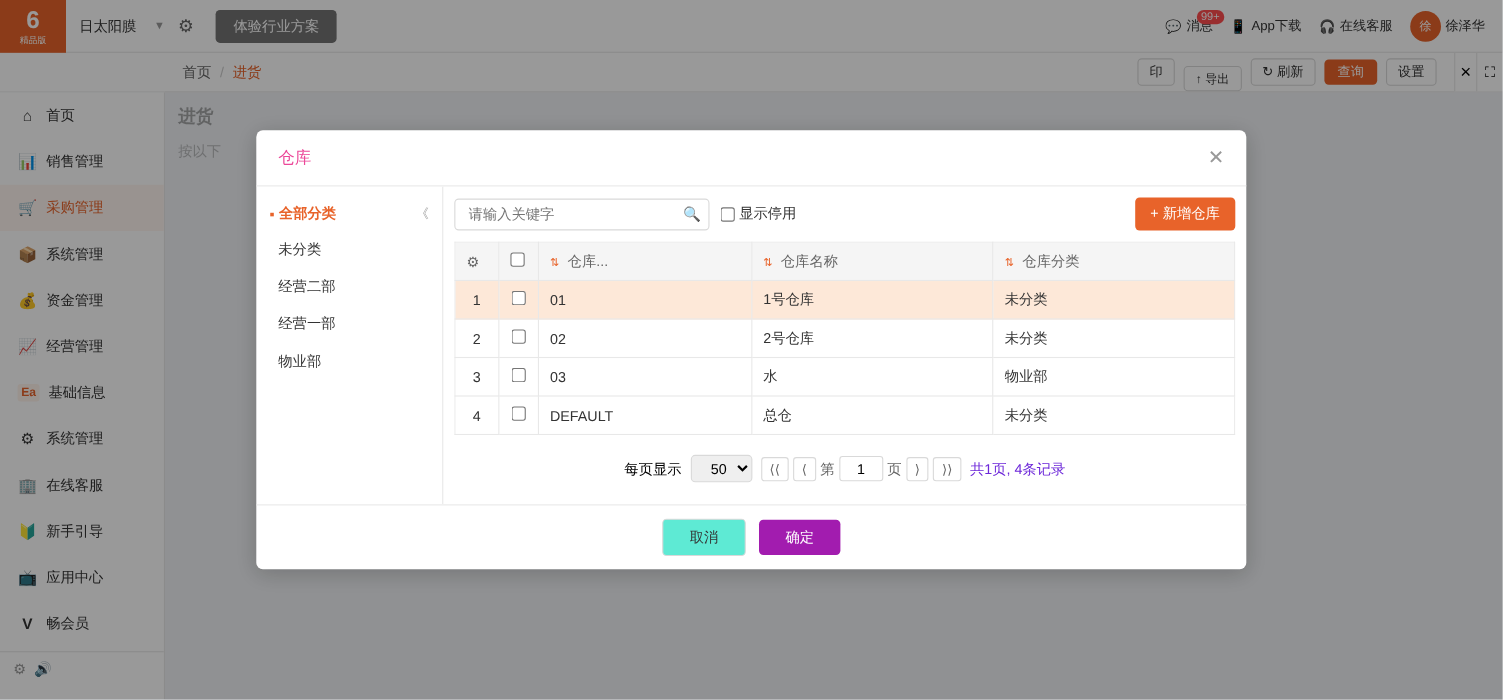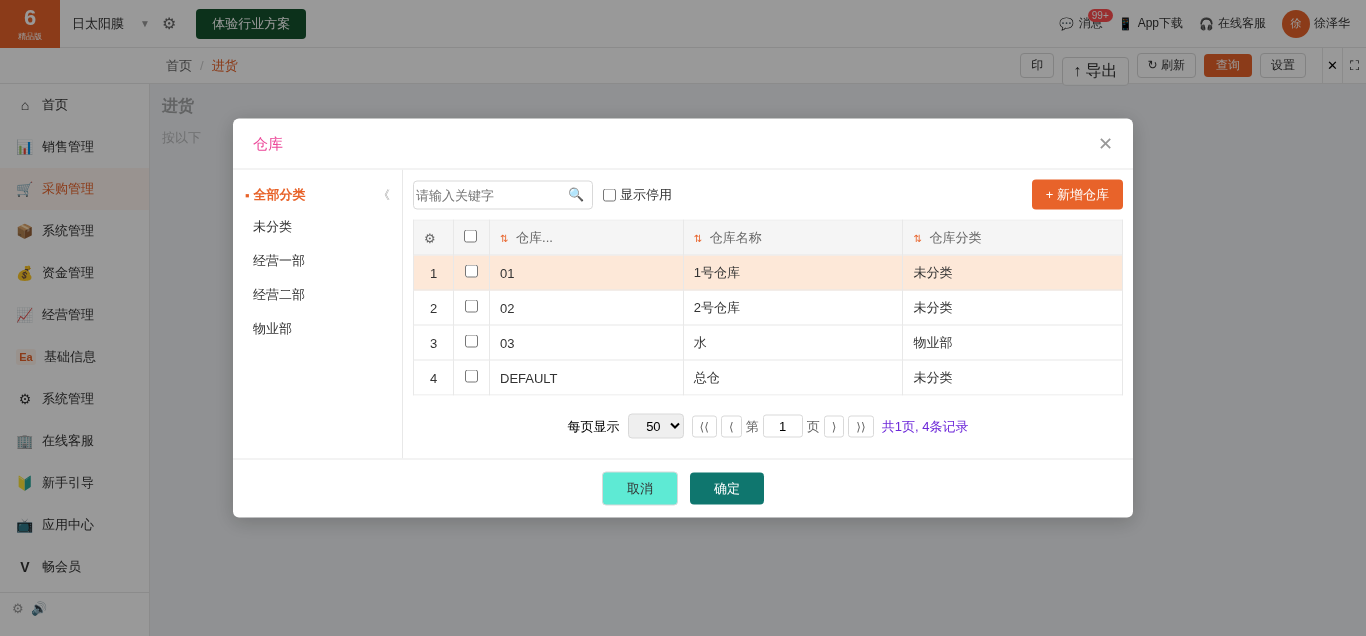--- a/index.html
+++ b/index.html
@@ -5,21 +5,21 @@
     * { box-sizing: border-box; margin: 0; padding: 0; }
     body { font-family: 'Microsoft YaHei', Arial, sans-serif; font-size: 13px; background: #f0f2f5; width: 1366px; height: 636px; overflow: hidden; }
 
     
     .topbar { height: 48px; background: #fff; display: flex; align-items: center; padding: 0 16px; border-bottom: 1px solid #e8e8e8; position: relative; z-index: 1; }
     .topbar-logo { width: 60px; height: 48px; background: #e8632a; display: flex; flex-direction: column; align-items: center; justify-content: center; margin-left: -16px; margin-right: 12px; flex-shrink: 0; }
     .topbar-logo .logo-icon { color: #fff; font-size: 22px; font-weight: bold; }
     .topbar-logo .logo-sub { color: #fff; font-size: 8px; }
     .topbar-company { display: flex; align-items: center; gap: 16px; color: #333; font-size: 13px; cursor: pointer; }
     .topbar-center { flex: 1; display: flex; align-items: center; padding: 0 20px; }
-    .topbar-trial-btn { background: #14532d; color: #fff; border: none; border-radius: 4px; padding: 6px 16px; font-size: 13px; cursor: pointer; }
+    .topbar-trial-btn { background: #737373; color: #fff; border: none; border-radius: 4px; padding: 6px 16px; font-size: 13px; cursor: pointer; }
     .topbar-gear { color: #666; font-size: 16px; margin-left: 12px; cursor: pointer; }
     .topbar-right { display: flex; align-items: center; gap: 16px; }
     .topbar-right-item { display: flex; align-items: center; gap: 4px; color: #333; font-size: 12px; cursor: pointer; position: relative; }
     .badge { background: #ff4d4f; color: #fff; font-size: 10px; border-radius: 8px; padding: 1px 4px; position: absolute; top: -6px; right: -10px; }
     .avatar { width: 28px; height: 28px; background: #e8632a; border-radius: 50%; display: flex; align-items: center; justify-content: center; color: #fff; font-size: 11px; }
 
     
     .breadcrumb-bar { height: 36px; background: #fff; display: flex; align-items: center; padding: 0 16px; border-bottom: 1px solid #e8e8e8; gap: 8px; margin-left: 150px; }
     .breadcrumb-item { color: #666; font-size: 13px; }
     .breadcrumb-sep { color: #ccc; }
@@ -55,21 +55,21 @@
     .tree-panel { width: 170px; border-right: 1px solid #e8e8e8; padding: 10px 0; flex-shrink: 0; }
     .tree-header { display: flex; align-items: center; justify-content: space-between; padding: 6px 12px; }
     .tree-header-label { color: #e8632a; font-size: 13px; font-weight: bold; display: flex; align-items: center; gap: 4px; }
     .tree-collapse { color: #999; cursor: pointer; font-size: 12px; }
     .tree-item { padding: 8px 20px; cursor: pointer; color: #333; font-size: 13px; }
 
     
     .table-panel { flex: 1; display: flex; flex-direction: column; padding: 10px; overflow: hidden; }
     .table-toolbar { display: flex; align-items: center; gap: 10px; margin-bottom: 10px; }
     .search-input-wrap { position: relative; }
-    .search-input { border: 1px solid #d9d9d9; border-radius: 4px; padding: 6px 30px 6px 2px; font-size: 13px; width: 180px; outline: none; }
+    .search-input { border: 1px solid #d9d9d9; border-radius: 4px; padding: 6px 30px 6px 12px; font-size: 13px; width: 232px; outline: none; }
     .search-icon { position: absolute; right: 8px; top: 50%; transform: translateY(-50%); color: #999; font-size: 13px; cursor: pointer; }
     .checkbox-wrap { display: flex; align-items: center; gap: 4px; color: #333; font-size: 13px; }
     .table-toolbar-right { margin-left: auto; }
     .btn-add { background: #e8632a; color: #fff; border: none; border-radius: 4px; padding: 6px 14px; font-size: 13px; cursor: pointer; }
 
     
     .data-table { width: 100%; border-collapse: collapse; font-size: 13px; }
     .data-table th { background: #f5f5f5; border: 1px solid #e8e8e8; padding: 8px 10px; text-align: left; color: #666; font-weight: normal; }
     .data-table td { border: 1px solid #e8e8e8; padding: 8px 10px; color: #333; }
     .data-table .row-selected td { background: #fde8d8; }
@@ -84,21 +84,21 @@
     .pagination select { border: 1px solid #d9d9d9; border-radius: 4px; padding: 3px 6px; font-size: 13px; text-align: right; }
     .page-nav { display: flex; align-items: center; gap: 4px; }
     .page-nav-btn { border: 1px solid #d9d9d9; border-radius: 3px; background: #fff; padding: 3px 7px; cursor: pointer; color: #666; font-size: 12px; }
     .page-nav-btn:disabled { color: #ccc; cursor: not-allowed; }
     .page-input { border: 1px solid #d9d9d9; border-radius: 3px; width: 40px; padding: 3px 6px; text-align: center; font-size: 13px; }
     .page-info { color: #6d28d9; font-size: 13px; }
 
     
     .modal-footer { display: flex; align-items: center; justify-content: center; gap: 12px; padding: 12px 20px; border-top: 1px solid #e8e8e8; }
     .btn-cancel { background: #5eead4; color: #333; border: 1px solid #d9d9d9; border-radius: 4px; padding: 7px 24px; font-size: 13px; cursor: pointer; }
-    .btn-confirm { background: #0f766e; color: #fff; border: none; border-radius: 4px; padding: 7px 24px; font-size: 13px; cursor: pointer; }
+    .btn-confirm { background: #a21caf; color: #fff; border: none; border-radius: 4px; padding: 7px 24px; font-size: 13px; cursor: pointer; }
 
     
     .table-scroll { overflow-y: auto; flex: 1; }
   </style>
 </head>
 <body>
 
 <div class="overlay"></div>
 
 <div class="topbar">
@@ -138,21 +138,21 @@
 </div>
 
 <div style="display:flex; height:36px; background:#fff; border-bottom:1px solid #e8e8e8;">
   <div style="width:150px; flex-shrink:0; background:#fff;"></div>
   <div class="breadcrumb-bar" style="flex:1; margin-left:0; display:flex; align-items:center; padding:0 16px; gap:8px;">
     <span class="breadcrumb-item" style="cursor:pointer;">首页</span>
     <span class="breadcrumb-sep">/</span>
     <span class="breadcrumb-active">进货</span>
     <div style="margin-left:auto; display:flex; gap:8px; align-items:center;">
       <button class="btn-default" style="font-size:12px; padding:3px 10px;">印</button>
-      <button class="btn-default" style="font-size:16px; padding:3px 10px;margin-top:11px;">
+      <button class="btn-default" style="font-size:11px; padding:3px 10px;margin-top:11px;">
         <span>↑ </span><span>导出</span>
       </button>
       <button class="btn-default" style="font-size:12px; padding:3px 10px;">
         <span>↻ </span><span>刷新</span>
       </button>
       <button class="btn-primary" style="font-size:12px; padding:3px 12px;">查询</button>
       <button class="btn-default" style="font-size:12px; padding:3px 10px;">设置</button>
     </div>
   </div>
   <div style="width:20px; background:#fff; display:flex; align-items:center; justify-content:center; border-left:1px solid #e8e8e8; cursor:pointer;">✕</div>
@@ -239,24 +239,24 @@
         <span class="tree-header-label">
           <span>▪</span>
           <span>全部分类</span>
         </span>
         <span class="tree-collapse">《</span>
       </div>
       <div class="tree-item">
         <span>未分类</span>
       </div>
       <div class="tree-item">
+        <span>经营二部</span>
+      </div>
+      <div class="tree-item">
         <span>经营一部</span>
-      </div>
-      <div class="tree-item">
-        <span>经营二部</span>
       </div>
       <div class="tree-item">
         <span>物业部</span>
       </div>
     </div>
 
     <div class="table-panel">
       <div class="table-toolbar">
         <div class="search-input-wrap">
           <input type="text" class="search-input" placeholder="请输入关键字" style="">

